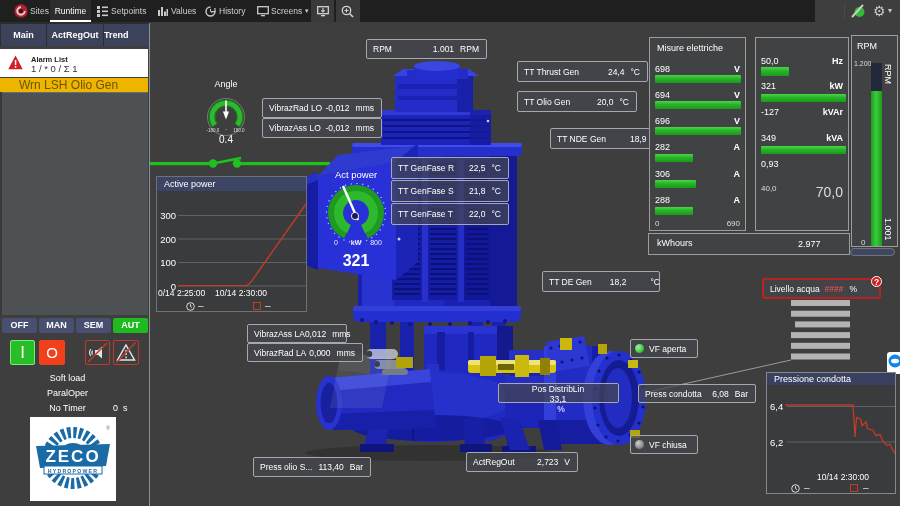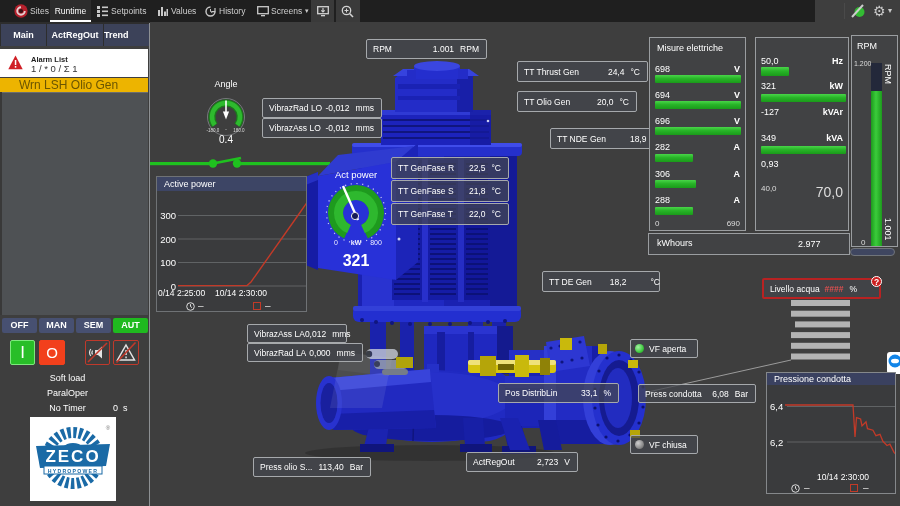--- a/index.html
+++ b/index.html
@@ -510,21 +510,21 @@
   <div class="box" style="left:247px;top:324px;width:100px;height:19px;">
         <span class="lab">VibrazAss LA</span>
         <span>0,012</span>
         <span class="unit">mms</span>
       </div>
   <div class="box" style="left:247px;top:343px;width:116px;height:19px;">
         <span class="lab">VibrazRad LA</span>
         <span>0,000</span>
         <span class="unit">mms</span>
       </div>
-  <div class="box" style="left:498px;top:383px;width:121px;height:20px;">
+  <div class="box" style="left:498px;top:383px;width:121px;height:20px;flex-direction:column;">
         <span class="lab">Pos DistribLin</span>
         <span>33,1</span>
         <span class="unit">%</span>
       </div>
   <div class="box" style="left:638px;top:384px;width:118px;height:19px;">
         <span class="lab">Press condotta</span>
         <span>6,08</span>
         <span class="unit">Bar</span>
       </div>
   <div class="box" style="left:466px;top:452px;width:112px;height:20px;">

